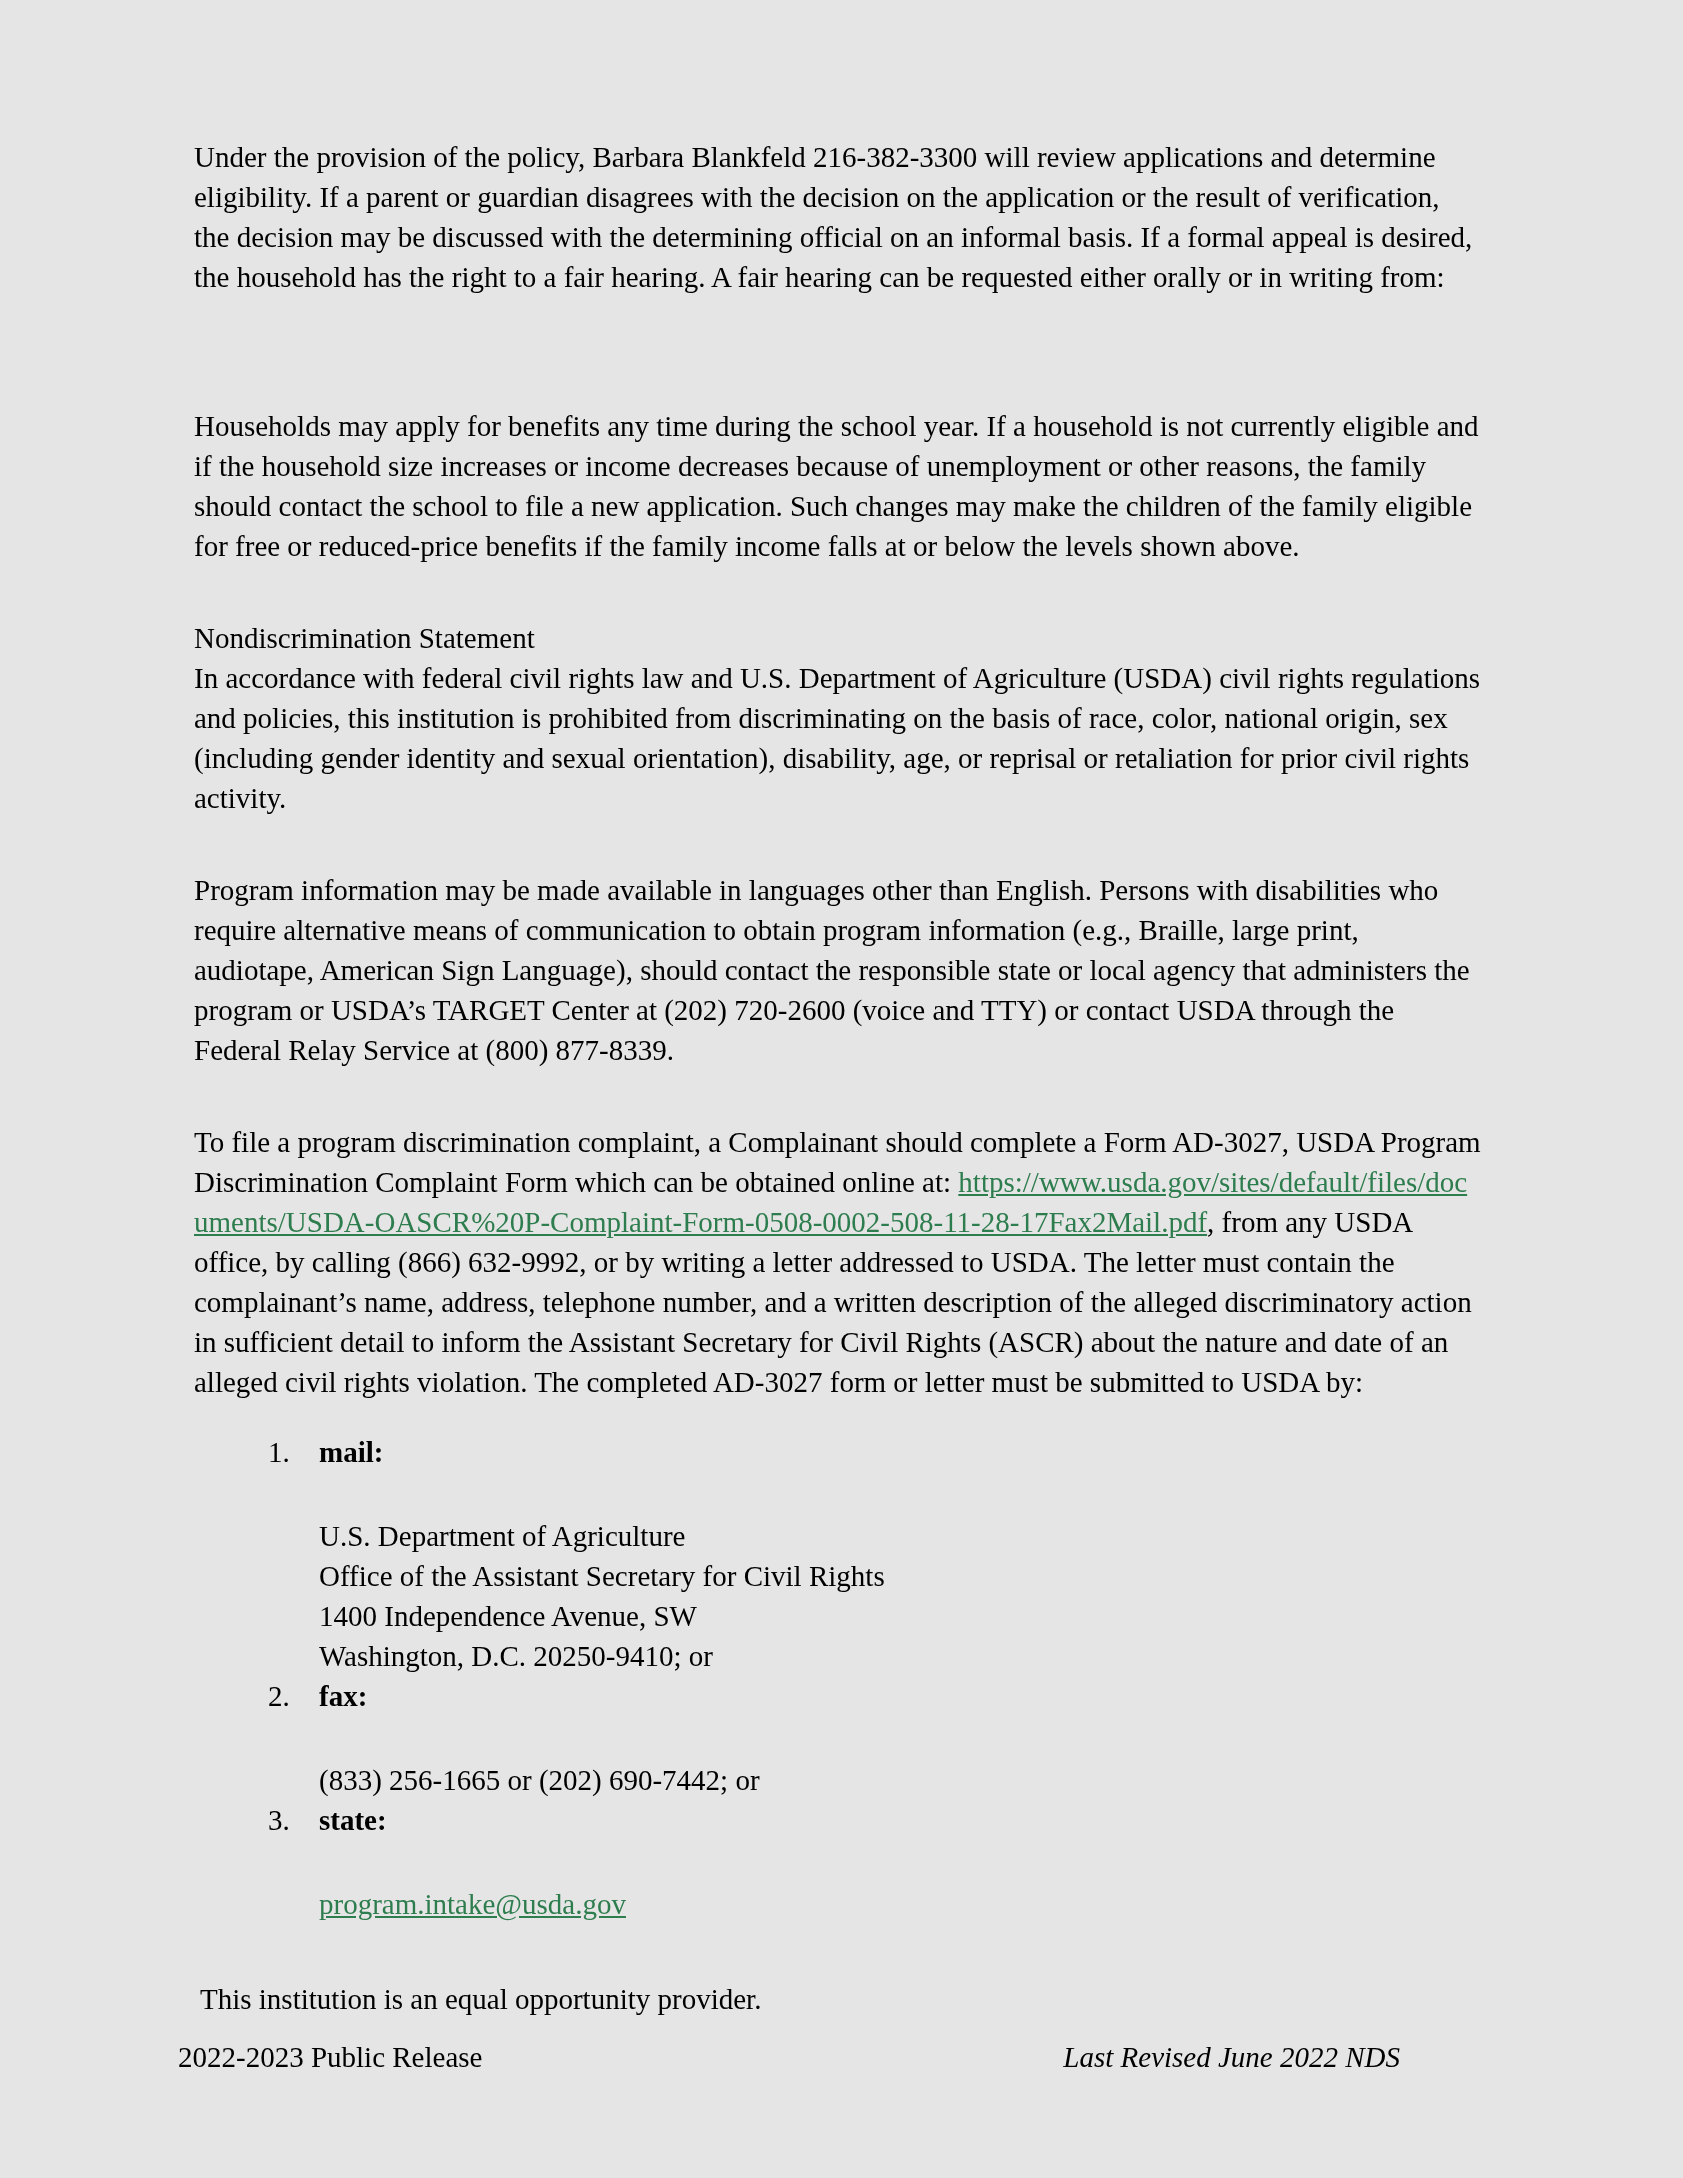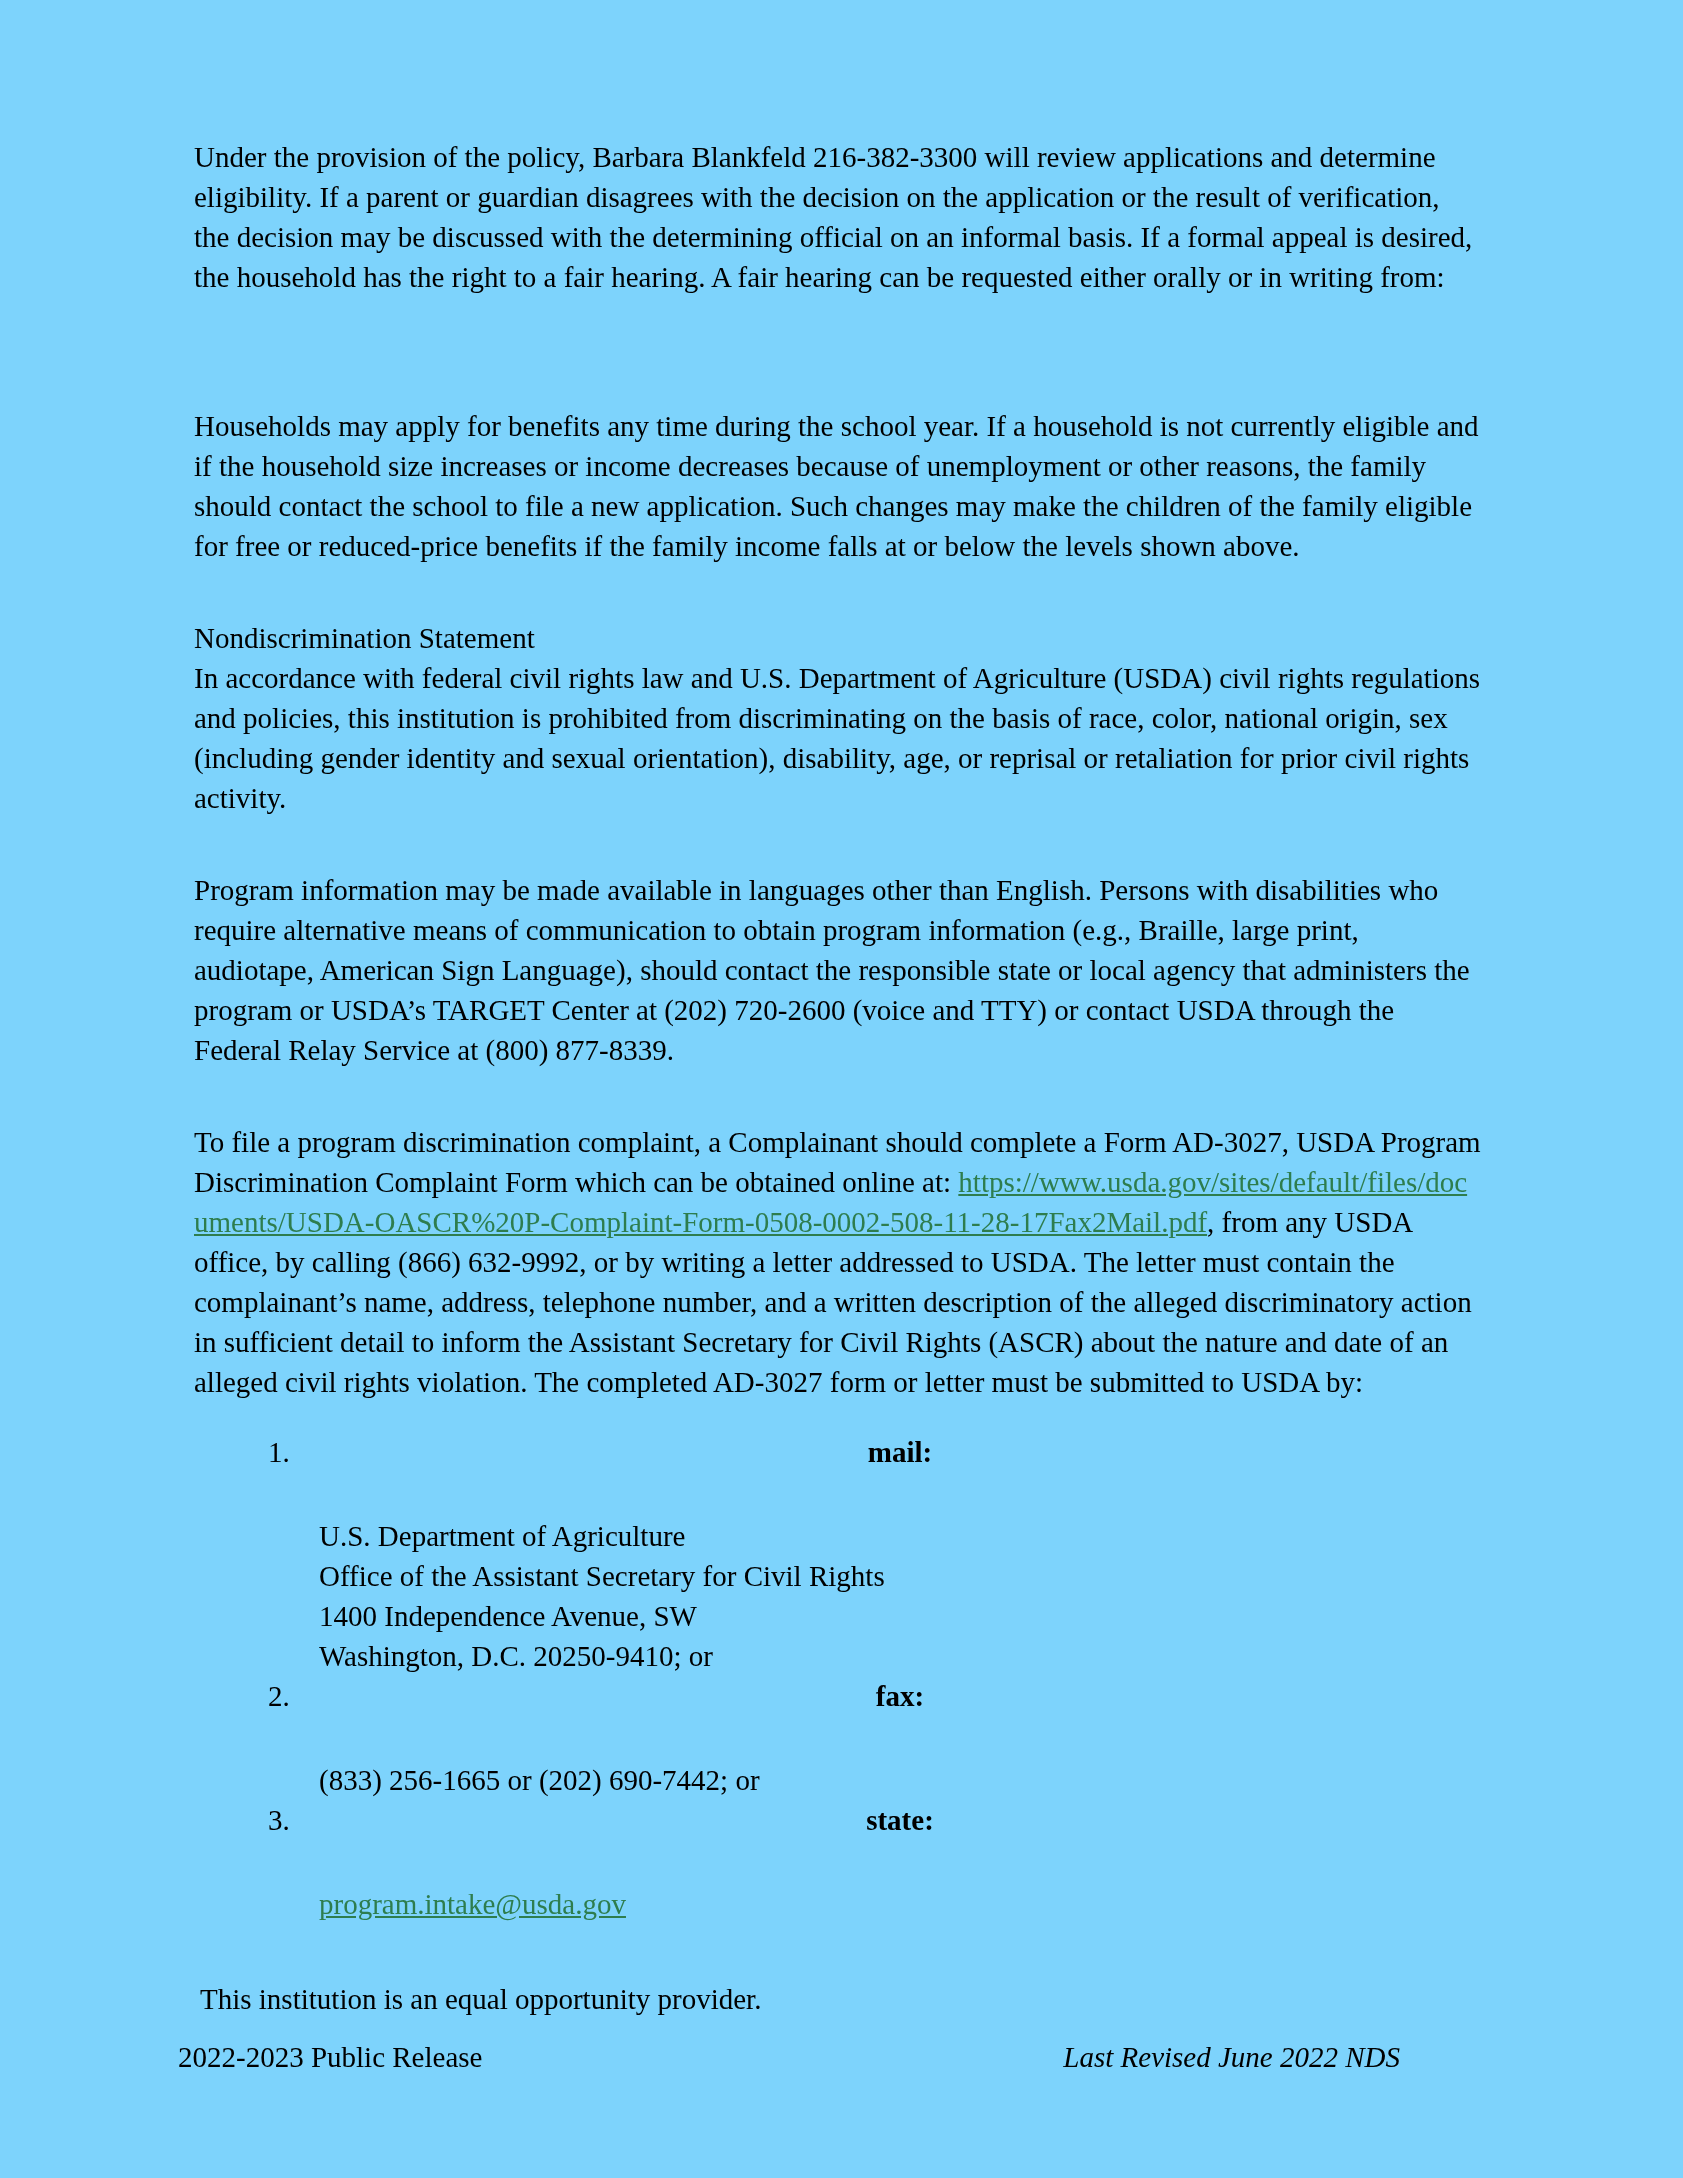--- a/index.html
+++ b/index.html
@@ -4,21 +4,21 @@
 <style>
   html, body {
     margin: 0;
     padding: 0;
     background: #ffffff;
   }
   .page {
     position: relative;
     width: 1683px;
     height: 2178px;
-    background: #7dd3fc;
+    background: #e5e5e5;
     font-family: "Liberation Serif", "DejaVu Serif", serif;
     color: #000000;
     box-sizing: border-box;
   }
   .content {
     position: absolute;
     left: 194px;
     top: 137px;
     width: 1287px;
   }
@@ -57,21 +57,20 @@
     padding-left: 103px;
     font-size: 29px;
     line-height: 40px;
   }
   ol.usda-list > li {
     padding-left: 22px;
     margin: 0;
   }
   ol.usda-list > li .li-head {
     font-weight: bold;
-    text-align: center;
   }
   .li-lines { font-weight: normal; margin-top: 44px; }
   .li-lines div { white-space: nowrap; }
   .equal-opp {
     margin: 55px 0 0 6px;
     font-size: 29px;
     line-height: 40px;
   }
   .footer {
     position: absolute;

